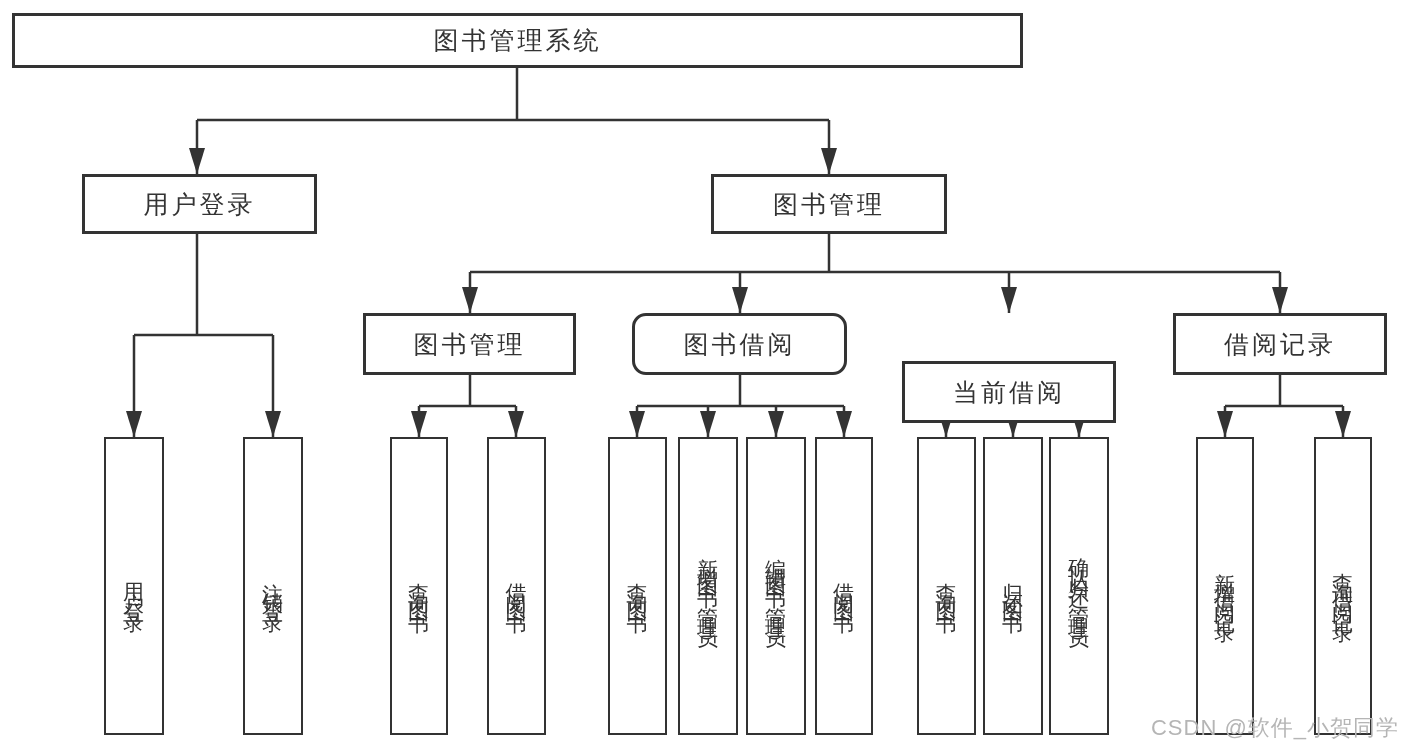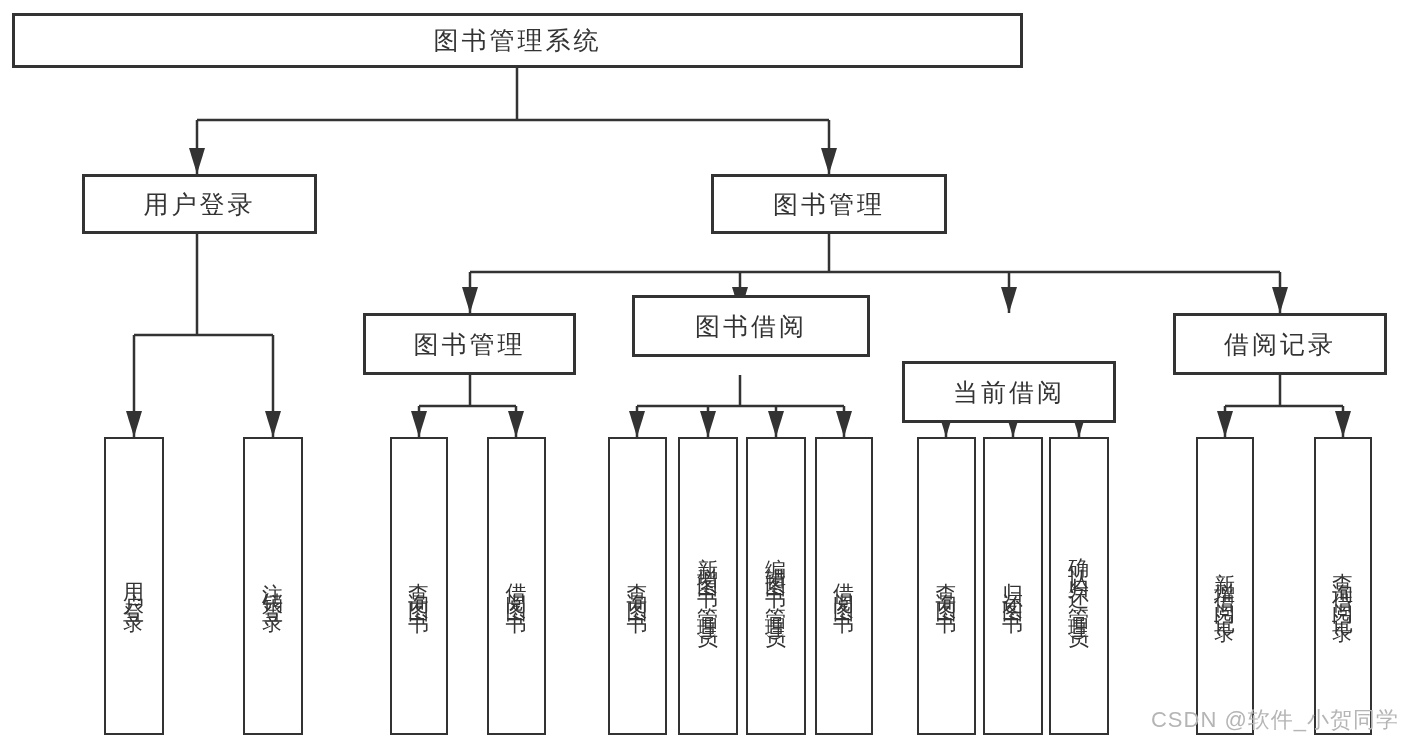--- a/index.html
+++ b/index.html
@@ -23,21 +23,21 @@
   .hnode{font-size:25px;letter-spacing:3px;white-space:nowrap;}
   .vnode{
     top:437px;height:298px;
     border-width:2.5px;
     writing-mode:vertical-rl;
     font-size:21px;letter-spacing:10px;
     line-height:1;
   }
   .watermark{
     position:absolute;
-    right:6px;bottom:12px;
+    right:6px;bottom:4px;
     font-size:22px;
     color:#b5b5b5;
     letter-spacing:1px;
     z-index:3;
     white-space:nowrap;
   }
 </style>
 </head>
 <body>
 
@@ -84,21 +84,21 @@
     <line x1="1225" y1="406" x2="1225" y2="437" stroke="#333333" stroke-width="2.5" marker-end="url(#arw)"></line>
     <line x1="1343" y1="406" x2="1343" y2="437" stroke="#333333" stroke-width="2.5" marker-end="url(#arw)"></line>
   </svg>
 
   <div class="node hnode" style="left:12px;top:13px;width:1011px;height:55px;">图书管理系统</div>
 
   <div class="node hnode" style="left:82px;top:174px;width:235px;height:60px;">用户登录</div>
   <div class="node hnode" style="left:711px;top:174px;width:236px;height:60px;">图书管理</div>
 
   <div class="node hnode" style="left:363px;top:313px;width:213px;height:62px;">图书管理</div>
-  <div class="node hnode" style="left:632px;top:295px;width:238px;height:62px;">图书借阅</div>
+  <div class="node hnode" style="left:632px;top:313px;width:215px;height:62px;border-radius:14px;">图书借阅</div>
   <div class="node hnode" style="left:902px;top:313px;width:214px;height:62px;margin-top:48px;">当前借阅</div>
   <div class="node hnode" style="left:1173px;top:313px;width:214px;height:62px;text-align:center;">借阅记录</div>
 
   <div class="node vnode" style="left:104px;width:60px;">用户登录</div>
   <div class="node vnode" style="left:243px;width:60px;">注销登录</div>
 
   <div class="node vnode" style="left:390px;width:58px;">查询图书</div>
   <div class="node vnode" style="left:487px;width:59px;">借阅图书</div>
 
   <div class="node vnode" style="left:608px;width:59px;">查询图书</div>

